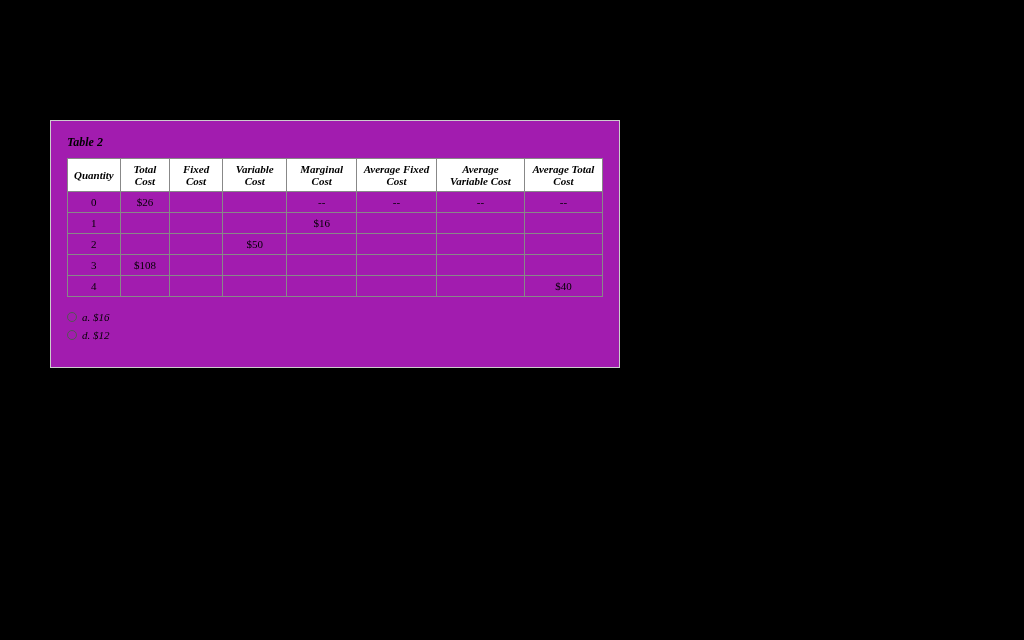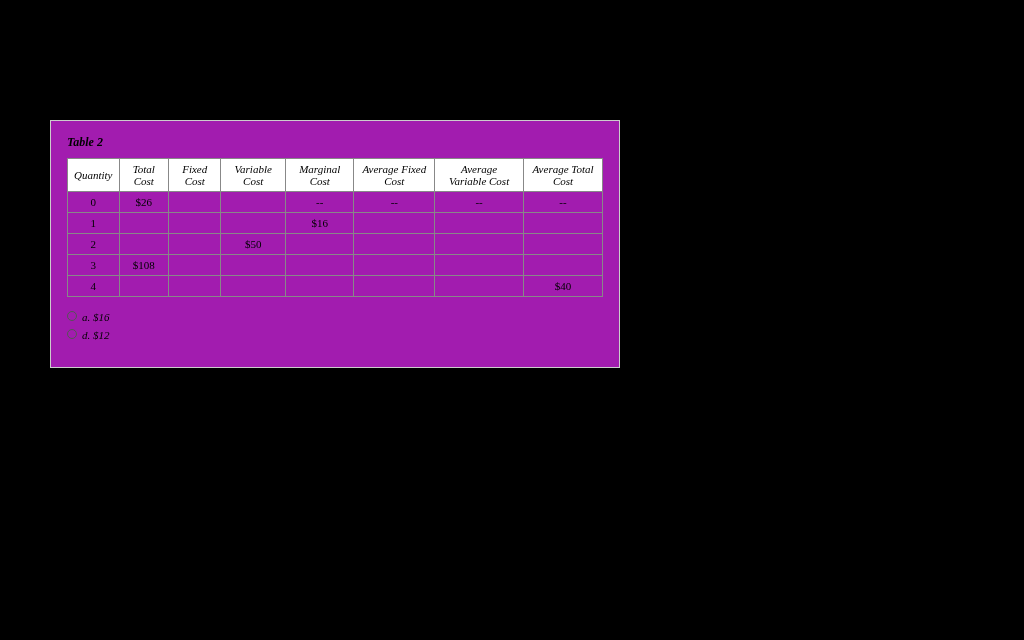--- a/index.html
+++ b/index.html
@@ -33,35 +33,35 @@
       margin-bottom: 14px;
     }
     th, td {
       border: 1px solid #888;
       text-align: center;
       padding: 4px 6px;
       vertical-align: middle;
     }
     th {
       background: #fff;
-      font-weight: normal;
+      font-weight: bold;
       font-style: italic;
     }
     .question {
       font-size: 11px;
       margin-bottom: 8px;
     }
     .options {
       list-style: none;
       font-size: 11px;
     }
     .options li {
       margin-bottom: 6px;
       display: flex;
-      align-items: flex-start;
+      align-items: center;
       gap: 5px;
     }
     .radio-circle {
       width: 10px;
       height: 10px;
       border-radius: 50%;
       border: 1px solid #555;
       display: inline-block;
       flex-shrink: 0;
     }

